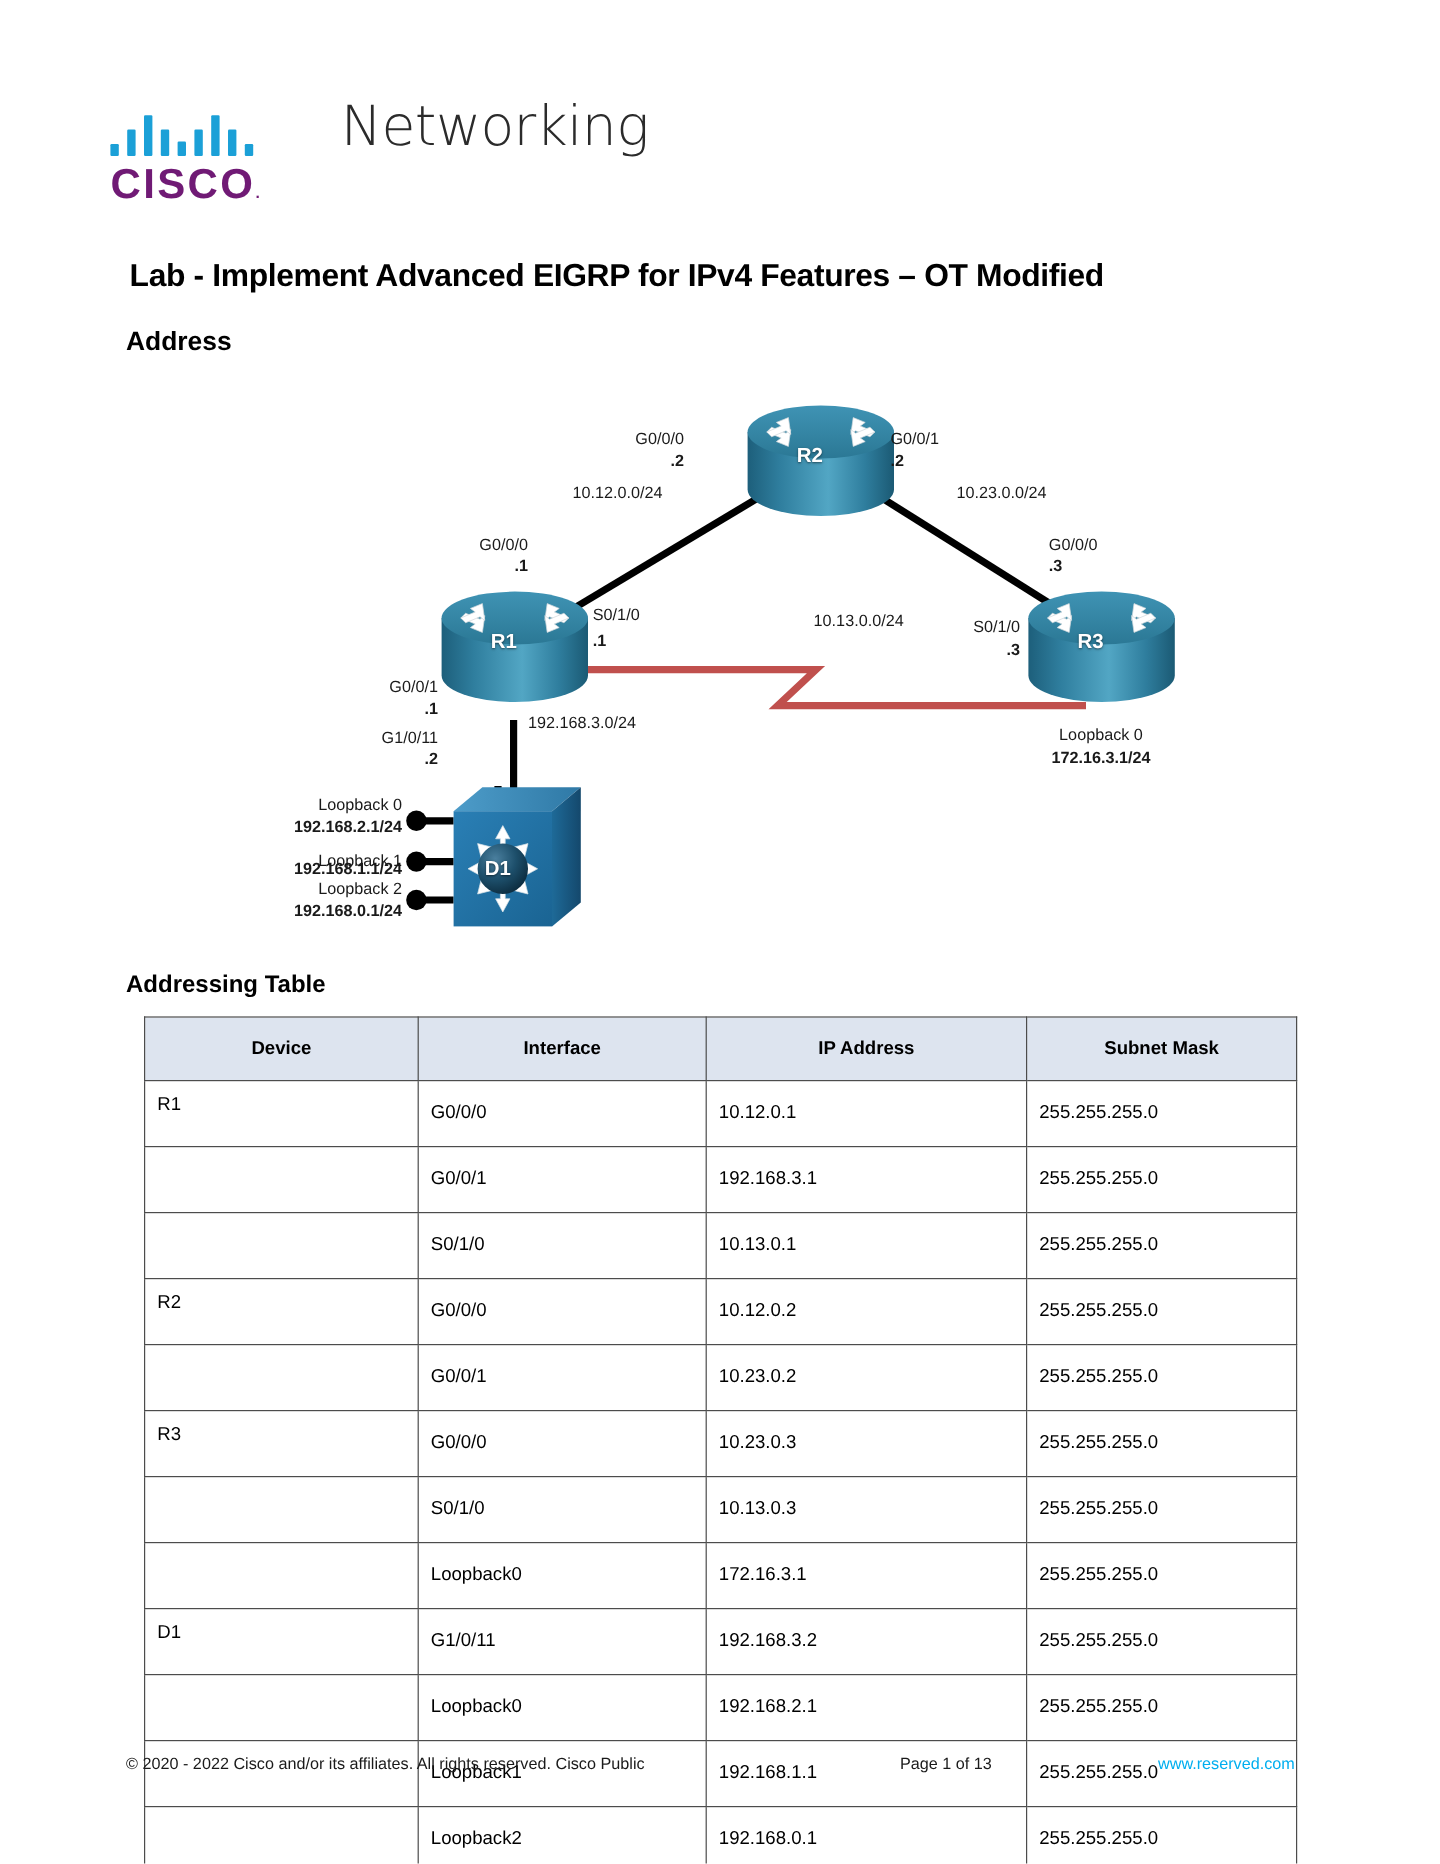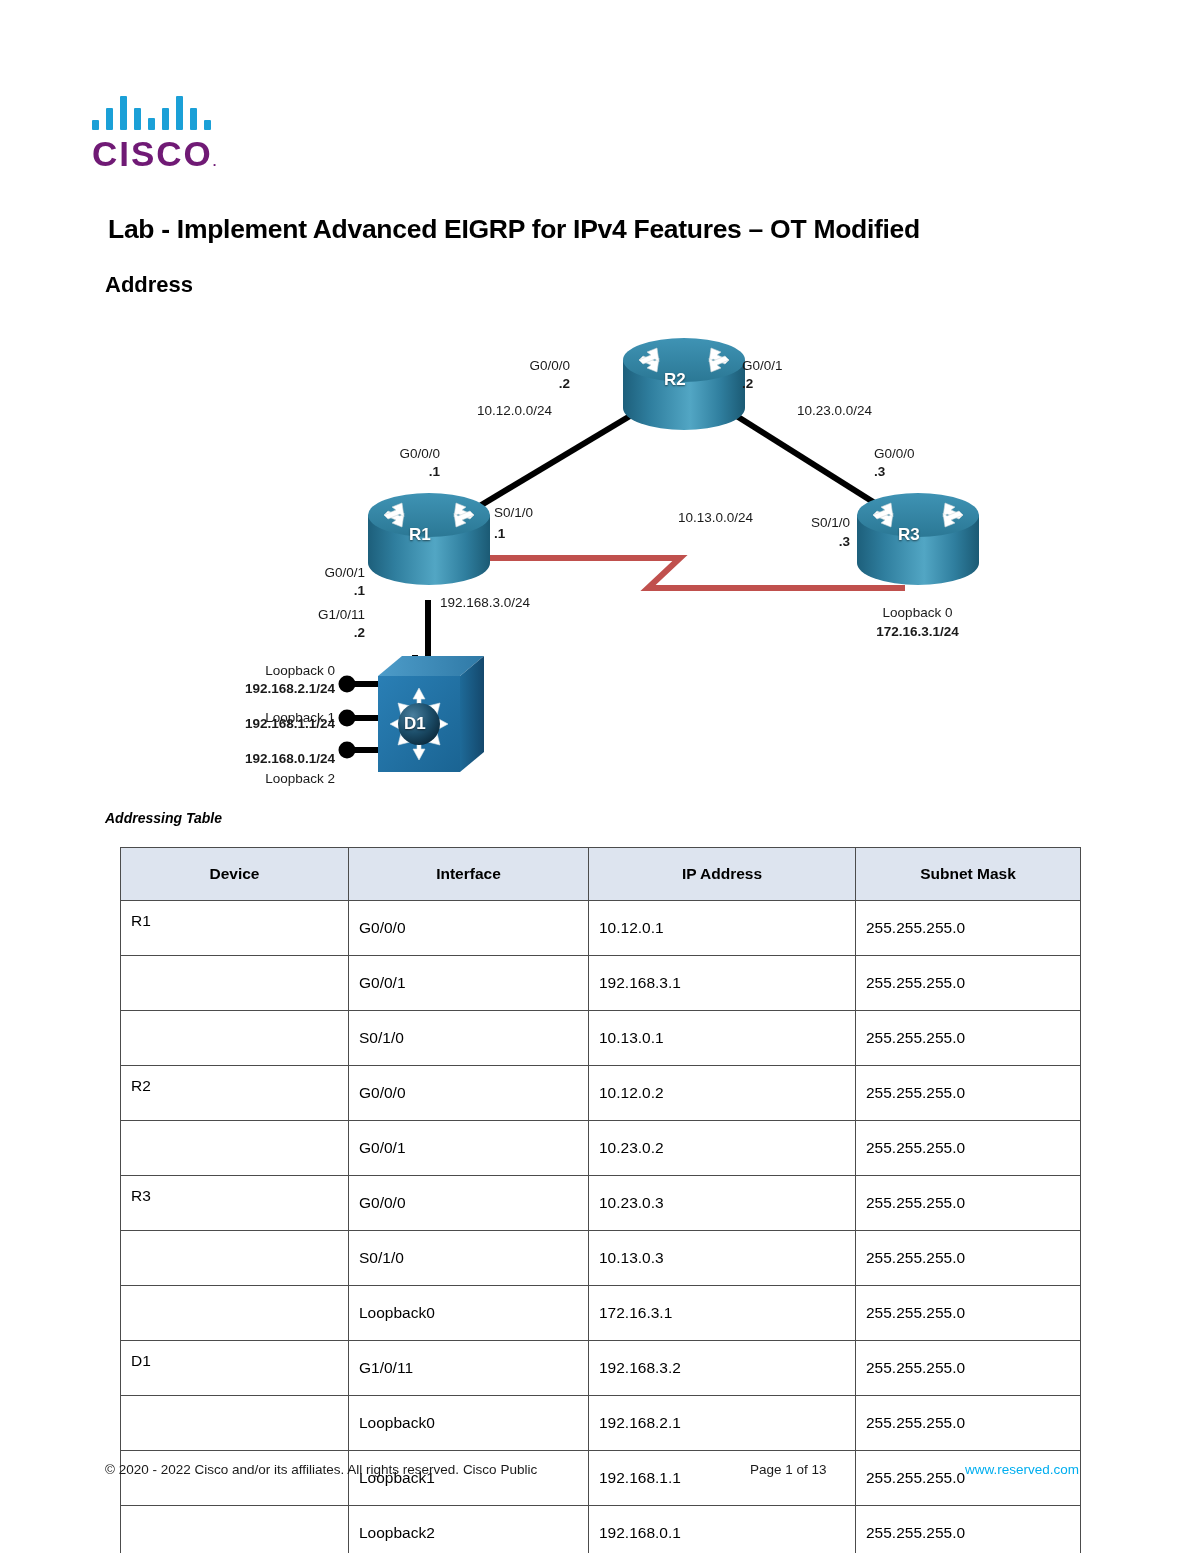--- a/index.html
+++ b/index.html
@@ -89,23 +89,22 @@
     position: absolute;
     left: 105px;
     top: 272px;
     font-size: 22px;
     font-weight: bold;
   }
   #addressing-heading {
     position: absolute;
     left: 105px;
     top: 810px;
-    font-size: 14px;
-    font-weight: bold;
-    font-style: italic;
+    font-size: 20px;
+    font-weight: bold;
   }
 
   
   #topology {
     position: absolute;
     left: 0px;
     top: 300px;
     width: 1200px;
     height: 500px;
   }
@@ -197,20 +196,21 @@
     <span style="left:14px;height:22px"></span>
     <span style="left:28px;height:34px"></span>
     <span style="left:42px;height:22px"></span>
     <span style="left:56px;height:12px"></span>
     <span style="left:70px;height:22px"></span>
     <span style="left:84px;height:34px"></span>
     <span style="left:98px;height:22px"></span>
     <span style="left:112px;height:10px"></span>
   </div>
   <div class="logo-cisco"><span>CISCO</span><span class="tm">.</span></div>
+  <div class="logo-word1">Networking</div>
 </div>
 
 <div id="doc-title">Lab - Implement Advanced EIGRP for IPv4 Features – OT Modified</div>
 <div id="topology-heading">Address</div>
 <div id="addressing-heading">Addressing Table</div>
 
 <div id="topology">
 
   <svg width="1200" height="500" viewBox="0 0 1200 500">
     <defs>
@@ -350,21 +350,21 @@
 
   <div class="topo-label c" style="left:810px; top:305px; width:215px;">Loopback 0</div>
   <div class="topo-label c bold" style="left:810px; top:324px; width:215px;">172.16.3.1/24</div>
 
   <div class="topo-label r" style="left:120px; top:363px; width:215px;">Loopback 0</div>
   <div class="topo-label r bold" style="left:120px; top:381px; width:215px;">192.168.2.1/24</div>
 
   <div class="topo-label r" style="left:120px; top:410px; width:215px;">Loopback 1</div>
   <div class="topo-label r bold" style="left:120px; top:416px; width:215px;">192.168.1.1/24</div>
 
-  <div class="topo-label r" style="left:120px; top:433px; width:215px;margin-top:38px;">Loopback 2</div>
+  <div class="topo-label r" style="left:120px; top:433px; width:215px;">Loopback 2</div>
   <div class="topo-label r bold" style="left:120px; top:451px; width:215px;">192.168.0.1/24</div>
 </div>
 
 <table id="addr-table">
   <colgroup>
     <col class="c1">
       <col class="c2">
       <col class="c3">
       <col class="c4">
   </colgroup>

